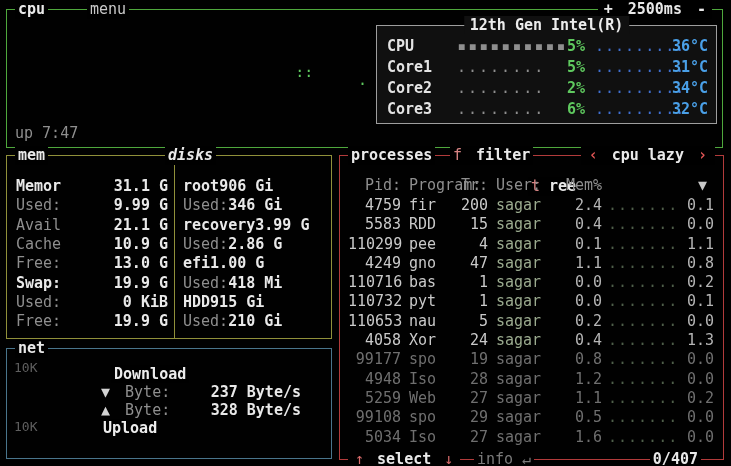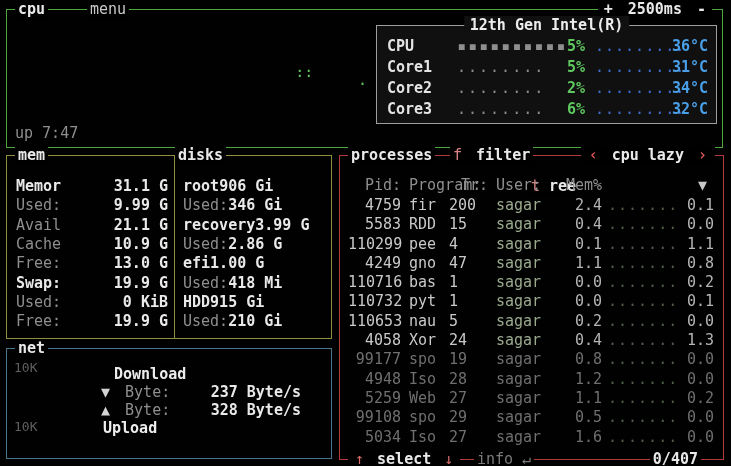--- a/index.html
+++ b/index.html
@@ -41,21 +41,21 @@
   .pr0{top:11px} .pr1{top:32px} .pr2{top:53px} .pr3{top:74px}
   .cpurow .lbl   { position:absolute; left:10px; font-weight:bold; color:#e4e4e4; }
   .cpurow .meter { position:absolute; left:80px; color:#8f8f8f; letter-spacing:2px; }
   .cpurow .pct   { position:absolute; left:168px; width:40px; text-align:right; color:var(--green); font-weight:bold; }
   .cpurow .tgraph{ position:absolute; left:218px; color:var(--gblue); letter-spacing:1px; }
   .cpurow .temp  { position:absolute; right:8px; color:var(--blue); font-weight:bold; }
 
   
   #mem-box { left:6px; top:155px; width:326px; height:184px; border-color:var(--memc); }
   #mem-title { left:8px; }
-  #disks-title { left:168px; }
+  #disks-title { left:158px;font-style:italic; }
   #disks-divider { position:absolute; left:167px; top:-1px; height:184px; border-left:1px solid var(--memc); }
   .mrow { position:absolute; left:9px;  width:152px; display:flex; justify-content:space-between; }
   .drow { position:absolute; left:176px; width:142px; display:flex; justify-content:flex-start; }
   .r0{top:21px} .r1{top:40px} .r2{top:60px} .r3{top:79px}
   .r4{top:98px} .r5{top:118px} .r6{top:137px} .r7{top:156px}
 
   
   #net-box { left:6px; top:348px; width:326px; height:111px; border-color:var(--netc); }
   #net-title { left:8px; }
   #iface-tag { right:8px; }
@@ -81,21 +81,21 @@
   #tree-tag { left:188px;margin-top:31px; }
   #sort-tag { right:8px; }
   #sort-tag .sarrow { color:#e05555; font-weight:bold; margin:0 5px; }
   .phead { position:absolute; top:20px; color:var(--gray); }
   #h-pid{left:25px} #h-prog{left:69px} #h-tr{left:121px} #h-user{left:156px}
   #h-mem{left:226px} #h-sort{left:358px; color:#c8c8c8;}
   #proc-rows { position:absolute; left:0; top:40px; right:2px; }
   .prow { display:flex; height:19.3px; line-height:19.3px; padding-left:8px; color:#c9c9c9; }
   .prow .c-pid  { width:53px; text-align:right; }
   .prow .c-name { width:40px; margin-left:8px; }
-  .prow .c-tr   { width:39px; }
+  .prow .c-tr   { width:39px; text-align:right; }
   .prow .c-user { width:48px; margin-left:8px; color:#9bab8f; }
   .prow .c-mem  { width:58px; text-align:right; color:#b5b5b5; }
   .prow .c-graph{ width:62px; margin-left:6px; color:#4f5f4a; letter-spacing:1px; }
   .prow .c-cpu  { width:44px; text-align:right; color:#b5b5b5; }
   .prow.dim, .prow.dim .c-user, .prow.dim .c-mem, .prow.dim .c-cpu { color:var(--dim); }
   #select-tag { left:8px; }
   #select-tag .karrow { color:#d96b6b; margin:0 4px; }
   #info-tag { left:134px; color:#7a7a7a; }
   #count-tag { right:22px; }
 </style>

